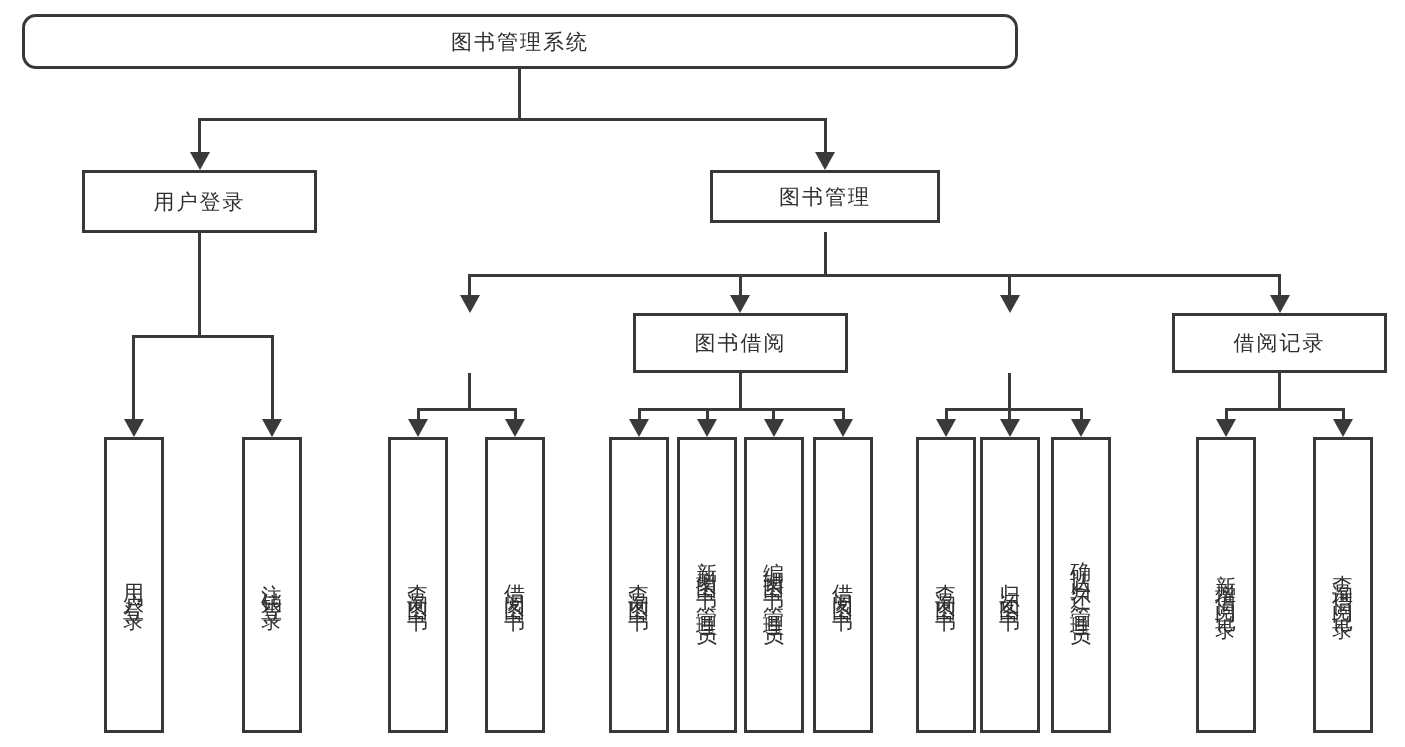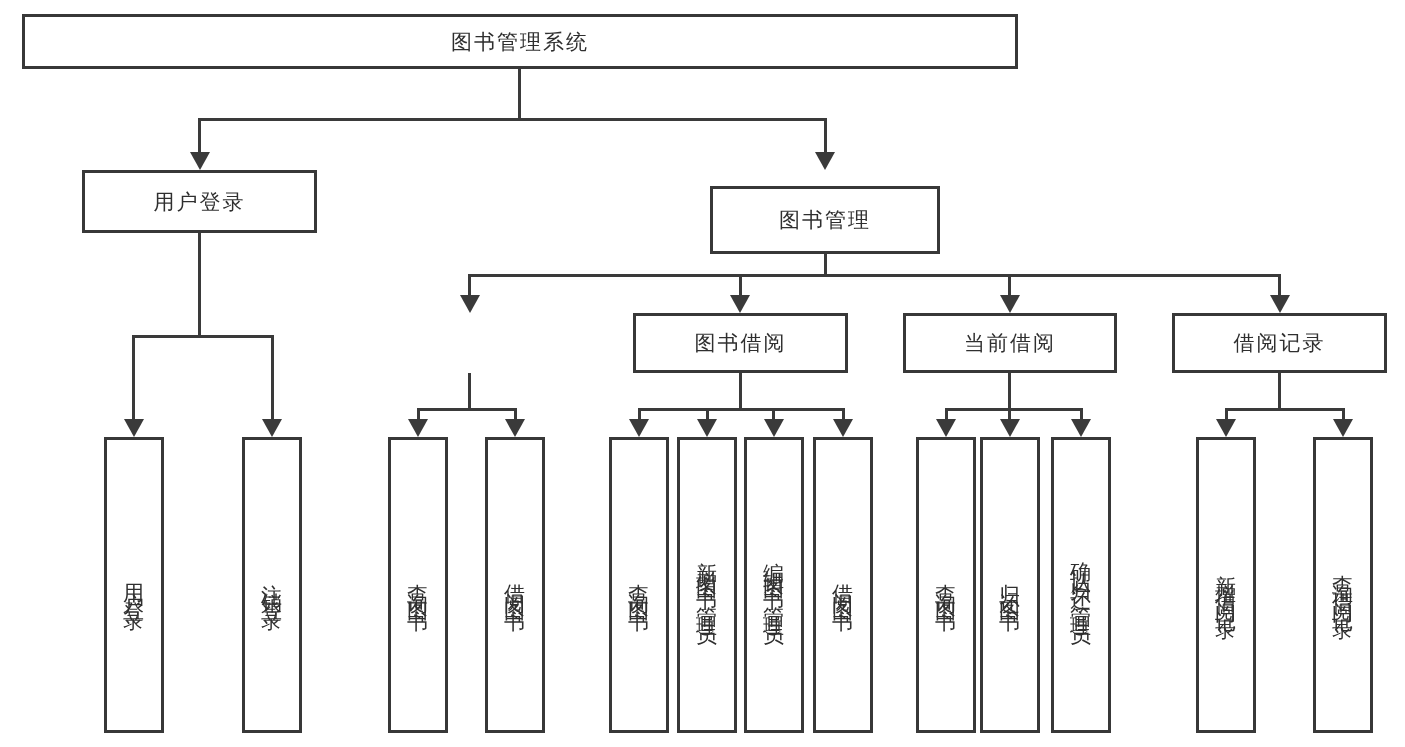--- a/index.html
+++ b/index.html
@@ -56,35 +56,35 @@
     color:#bcbcbc;
     letter-spacing:1px;
     z-index:5;
   }
 </style>
 </head>
 <body>
 
 <div class="canvas">
 
-  <div class="hbox" style="left:22px;top:14px;width:996px;height:55px;">
+  <div class="hbox" style="left:22px;top:14px;width:996px;height:55px;border-radius:14px;">
     <span>图书管理系统</span>
   </div>
 
   <div class="vl" style="left:518px;top:68px;height:52px;"></div>
   <div class="hl" style="left:198px;top:118px;width:629px;"></div>
   <div class="vl" style="left:198px;top:118px;height:36px;"></div>
   <div class="ar" style="left:190px;top:152px;"></div>
   <div class="vl" style="left:824px;top:118px;height:36px;"></div>
   <div class="ar" style="left:815px;top:152px;"></div>
 
   <div class="hbox" style="left:82px;top:170px;width:235px;height:63px;">
     <span>用户登录</span>
   </div>
-  <div class="hbox" style="left:710px;top:186px;width:230px;height:68px;">
+  <div class="hbox" style="left:710px;top:170px;width:230px;height:53px;">
     <span>图书管理</span>
   </div>
 
   <div class="vl" style="left:198px;top:233px;height:104px;"></div>
   <div class="hl" style="left:132px;top:335px;width:142px;"></div>
   <div class="vl" style="left:132px;top:335px;height:86px;"></div>
   <div class="ar" style="left:124px;top:419px;"></div>
   <div class="vl" style="left:271px;top:335px;height:86px;"></div>
   <div class="ar" style="left:262px;top:419px;"></div>
 
@@ -94,23 +94,20 @@
   <div class="ar" style="left:460px;top:295px;"></div>
   <div class="vl" style="left:739px;top:274px;height:24px;"></div>
   <div class="ar" style="left:730px;top:295px;"></div>
   <div class="vl" style="left:1008px;top:274px;height:24px;"></div>
   <div class="ar" style="left:1000px;top:295px;"></div>
   <div class="vl" style="left:1278px;top:274px;height:24px;"></div>
   <div class="ar" style="left:1270px;top:295px;"></div>
 
   <div class="hbox" style="left:633px;top:313px;width:215px;height:60px;">
     <span>图书借阅</span>
-  </div>
-  <div class="hbox" style="left:903px;top:313px;width:214px;height:60px;">
-    <span>当前借阅</span>
   </div>
   <div class="hbox" style="left:1172px;top:313px;width:215px;height:60px;">
     <span>借阅记录</span>
   </div>
 
   <div class="vl" style="left:468px;top:373px;height:37px;"></div>
   <div class="hl" style="left:417px;top:408px;width:100px;"></div>
   <div class="vl" style="left:417px;top:408px;height:13px;"></div>
   <div class="ar" style="left:408px;top:419px;"></div>
   <div class="vl" style="left:514px;top:408px;height:13px;"></div>

